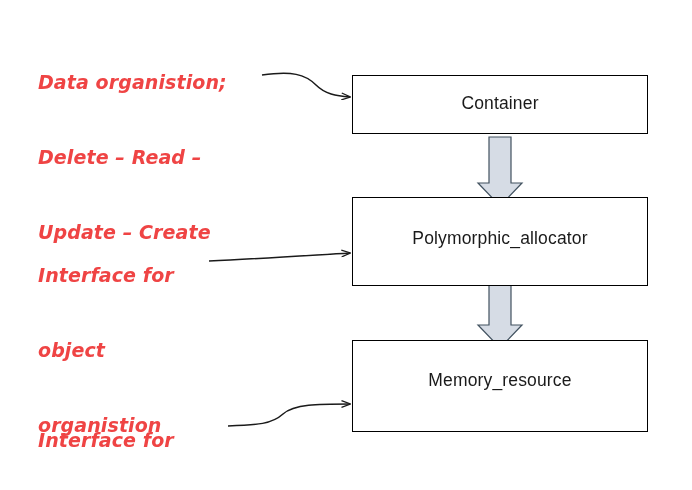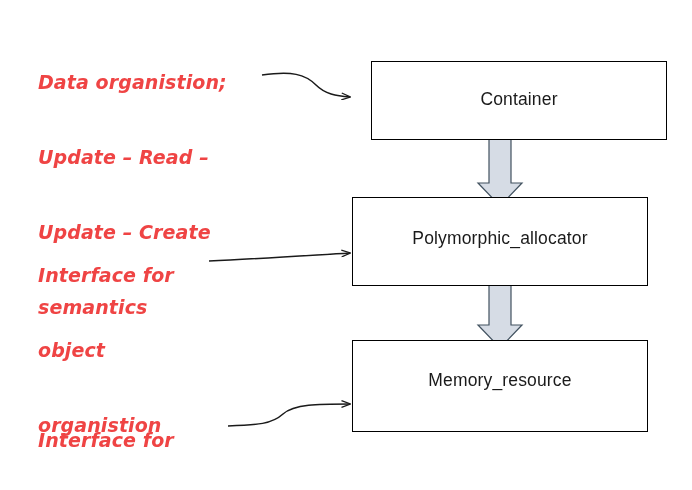--- a/index.html
+++ b/index.html
@@ -49,21 +49,21 @@
   }
   .layer-box .layer-label {
     font-family: "Liberation Sans", sans-serif;
     font-size: 17.5px;
     font-weight: 400;
     color: #1a1a1a;
     letter-spacing: 0.15px;
     white-space: nowrap;
   }
 
-  #box-container { left: 352px; top: 61px;  width: 296px; height: 79px; margin-left: 19px; }
+  #box-container { left: 352px; top: 75px;  width: 296px; height: 59px; }
   #box-allocator { left: 352px; top: 197px; width: 296px; height: 89px; }
   #box-memory    { left: 352px; top: 340px; width: 296px; height: 92px; }
 
   
   #box-container .layer-label { transform: translateY(-1px); }
   #box-allocator .layer-label { transform: translateY(-3px); }
   #box-memory    .layer-label { transform: translateY(-6px); }
 
   
   .overlay {
@@ -85,23 +85,22 @@
     stroke-width: 1.2px;
   }
 </style>
 </head>
 <body>
 
 <div id="canvas">
 
   <div class="note" id="note-container">
     <span class="line">Data organistion;</span>
-    <span class="line">Update – Read –</span>
+    <span class="line">Delete – Read –</span>
     <span class="line">Update – Create</span>
-    <span class="line">semantics</span>
   </div>
 
   <div class="note" id="note-allocator">
     <span class="line">Interface for</span>
     <span class="line">object</span>
     <span class="line">organistion</span>
   </div>
 
   <div class="note" id="note-memory">
     <span class="line">Interface for</span>

